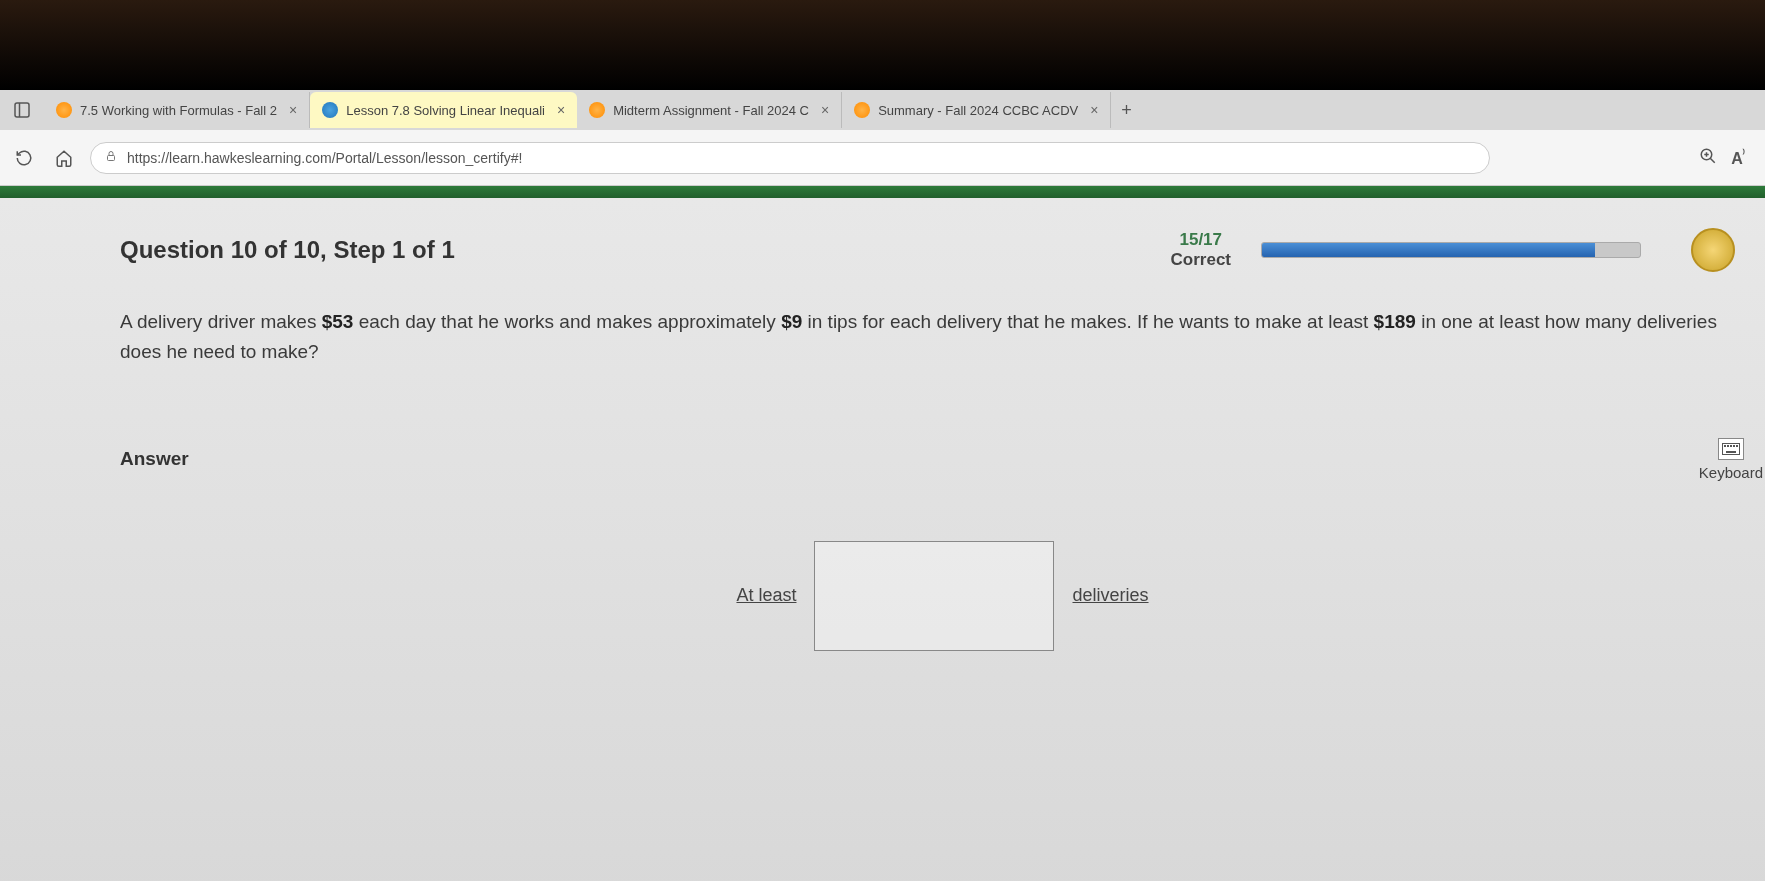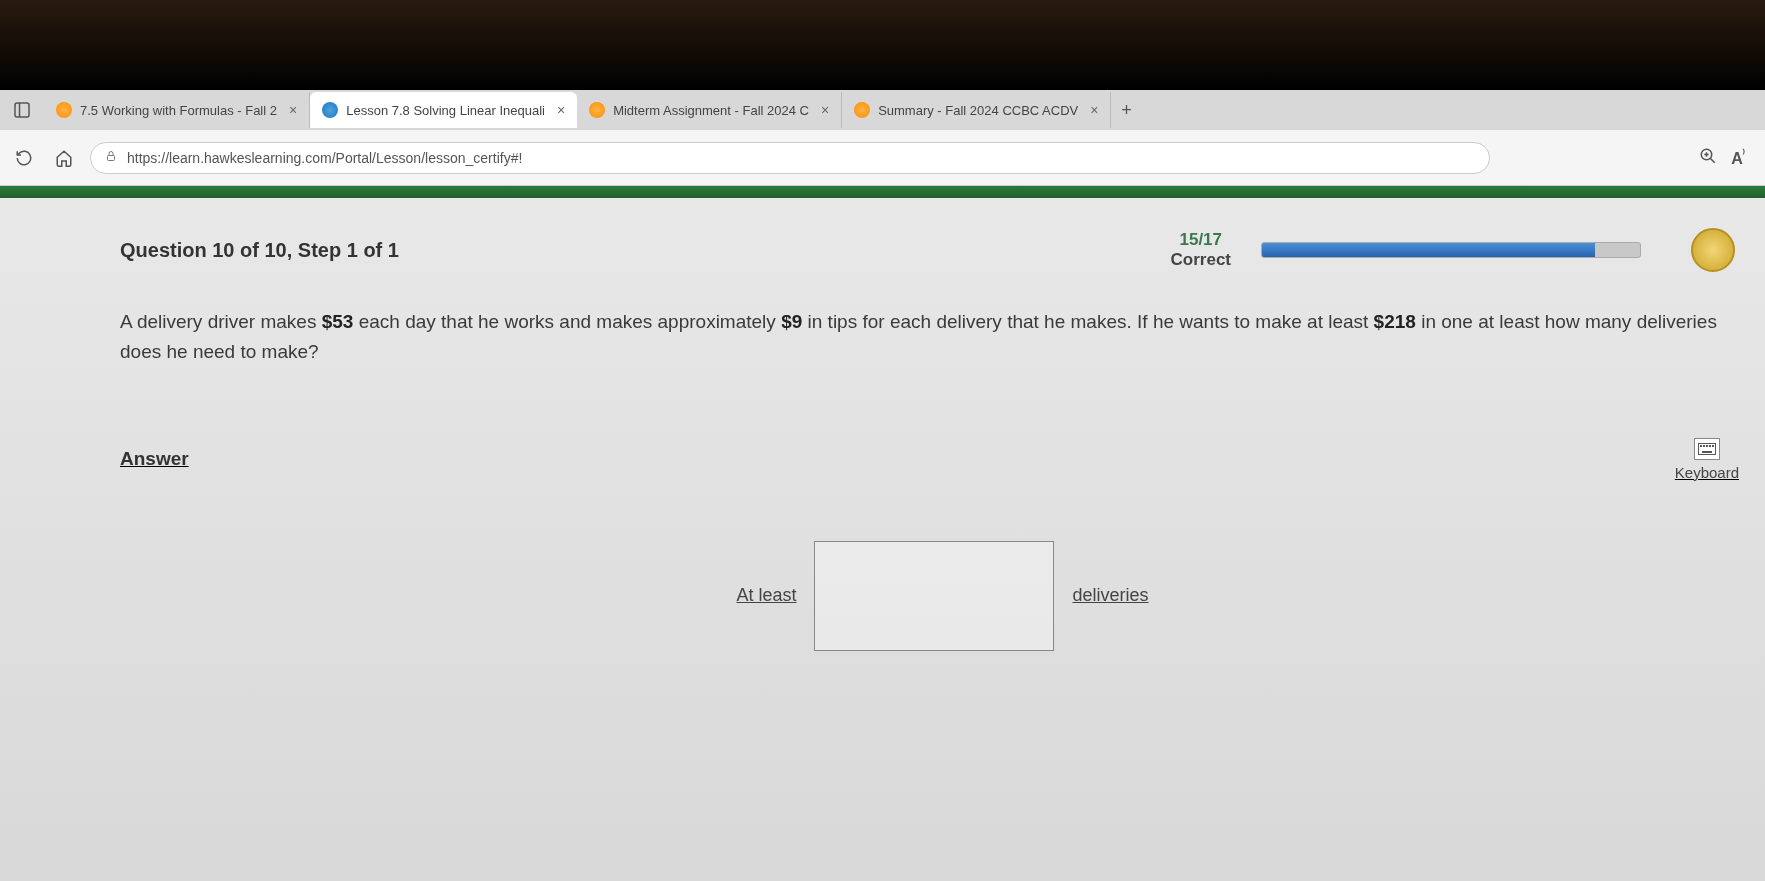--- a/index.html
+++ b/index.html
@@ -6,21 +6,21 @@
 body { background: #1a1a1a; width: 1765px; height: 881px; overflow: hidden; }
 
 
 .bezel { height: 90px; background: linear-gradient(#2a1a0f, #000); }
 
 
 .chrome { background: #e8e8e8; }
 .tab-strip { display: flex; align-items: center; height: 40px; background: #d8d8d8; padding: 0 8px; gap: 0; }
 .sidebar-toggle { width: 28px; height: 28px; display:flex; align-items:center; justify-content:center; margin-right:8px; color:#555; border-radius:4px;}
 .tab { display: flex; align-items: center; gap: 8px; padding: 0 12px; height: 36px; font-size: 13px; color: #444; border-right: 1px solid #bbb; max-width: 280px; overflow:hidden; white-space:nowrap; background:#d8d8d8;}
-.tab.active { background: #ffffff; border-radius: 6px 6px 0 0; border-right:none; }
+.tab.active { background: #fef9c3; border-radius: 6px 6px 0 0; border-right:none; }
 .tab-favicon { width: 16px; height: 16px; border-radius: 50%; flex-shrink:0; }
 .fav-orange { background: radial-gradient(#ffb347,#ff8c00); }
 .fav-blue { background: radial-gradient(#4aa3df,#2176bd); }
 .tab-close { font-size: 14px; color: #666; margin-left: 4px; }
 .new-tab { width: 30px; display:flex; align-items:center; justify-content:center; font-size:18px; color:#555; }
 
 .toolbar { display: flex; align-items: center; height: 56px; background: #f5f5f5; padding: 0 10px; gap: 12px; border-bottom:1px solid #ccc;}
 .nav-btn { width: 28px; height: 28px; display:flex; align-items:center; justify-content:center; color:#555; font-size:18px; border-radius:4px;}
 .addr-bar { flex: 1; height: 32px; background: #fff; border: 1px solid #ccc; border-radius: 16px; display:flex; align-items:center; padding: 0 14px; gap:10px; font-size:14px; color:#555; max-width: 1400px;}
 .lock-icon { font-size: 12px; color:#777; }
@@ -28,32 +28,32 @@
 .right-actions { display:flex; gap:14px; align-items:center; color:#555; font-size:16px; margin-left:auto; padding-right:10px;}
 
 
 .green-bar { height: 12px; background: linear-gradient(#2d7a3a,#215f2c); }
 
 
 .page { background: linear-gradient(#e8e8e8,#d8d8d8); height: 695px; position:relative; overflow:hidden;}
 .content-wrap { margin: 0 auto; padding: 30px 0 0 120px; }
 
 .q-header { display:flex; align-items:center; justify-content:space-between; padding-right: 30px; margin-bottom: 35px;}
-.q-title { font-size: 20px; font-weight: 700; color: #333; }
+.q-title { font-size: 24px; font-weight: 700; color: #333; }
 .status-block { display:flex; align-items:center; gap: 30px; }
 .score-col { text-align:center; font-size:17px; color:#444; font-weight:600;}
 .score-top { color:#3a7a4a; font-weight:600; }
 .progress-outer { width: 380px; height: 16px; background:#c8c8c8; border:1px solid #aaa; border-radius:3px; overflow:hidden;}
 .progress-inner { height:100%; width:88%; background: linear-gradient(#4a8fd6,#2563b0); }
 .medal { width: 44px; height:44px; border-radius:50%; background: radial-gradient(#f5d676,#c9a227); border:2px solid #b89020; margin-left:20px;}
 
 .question-text { font-size: 19px; color: #3a3a3a; line-height: 1.6; padding-right: 20px; margin-bottom: 70px;}
 .qt-strong { font-weight: 700; color:#222; }
 
-.answer-row { display:flex; align-items:center; justify-content:space-between; padding-right:26px;text-decoration:underline;}
+.answer-row { display:flex; align-items:center; justify-content:space-between; padding-right:2px;}
 .answer-label { font-size: 19px; font-weight: 700; color:#333; }
 .kbd-col { text-align:center; font-size:15px; color:#444; }
 .kbd-icon { width:26px; height:22px; border:1px solid #888; display:inline-flex; align-items:center; justify-content:center; font-size:14px; margin-bottom:4px; background:#fff;}
 
 .input-row { display:flex; align-items:center; justify-content:center; gap: 18px; margin-top: 60px; font-size:18px; color:#444;text-decoration:underline;}
 .answer-input { width: 240px; height: 110px; border: 1px solid #888; background: rgba(255,255,255,0.35); font-size:18px; text-align:center; outline:none;}
 </style>
 </head>
 <body>
 
@@ -139,21 +139,21 @@
           <div>Correct</div>
         </div>
         <div class="progress-outer">
           <div class="progress-inner"></div>
         </div>
         <div class="medal"></div>
       </div>
     </div>
 
     <div class="question-text">
-      <span>A delivery driver makes </span><span class="qt-strong">$53</span><span> each day that he works and makes approximately </span><span class="qt-strong">$9</span><span> in tips for each delivery that he makes.  If he wants to make at least </span><span class="qt-strong">$218</span><span> in one at least how many deliveries does he need to make?</span>
+      <span>A delivery driver makes </span><span class="qt-strong">$53</span><span> each day that he works and makes approximately </span><span class="qt-strong">$9</span><span> in tips for each delivery that he makes.  If he wants to make at least </span><span class="qt-strong">$189</span><span> in one at least how many deliveries does he need to make?</span>
     </div>
 
     <div class="answer-row">
       <div class="answer-label">Answer</div>
       <div class="kbd-col">
         <div class="kbd-icon">
           <svg width="18" height="12" viewBox="0 0 18 12">
               <rect x="0.5" y="0.5" width="17" height="11" fill="none" stroke="#555"></rect>
               <rect x="2" y="2" width="2" height="2" fill="#555"></rect>
               <rect x="5" y="2" width="2" height="2" fill="#555"></rect>

